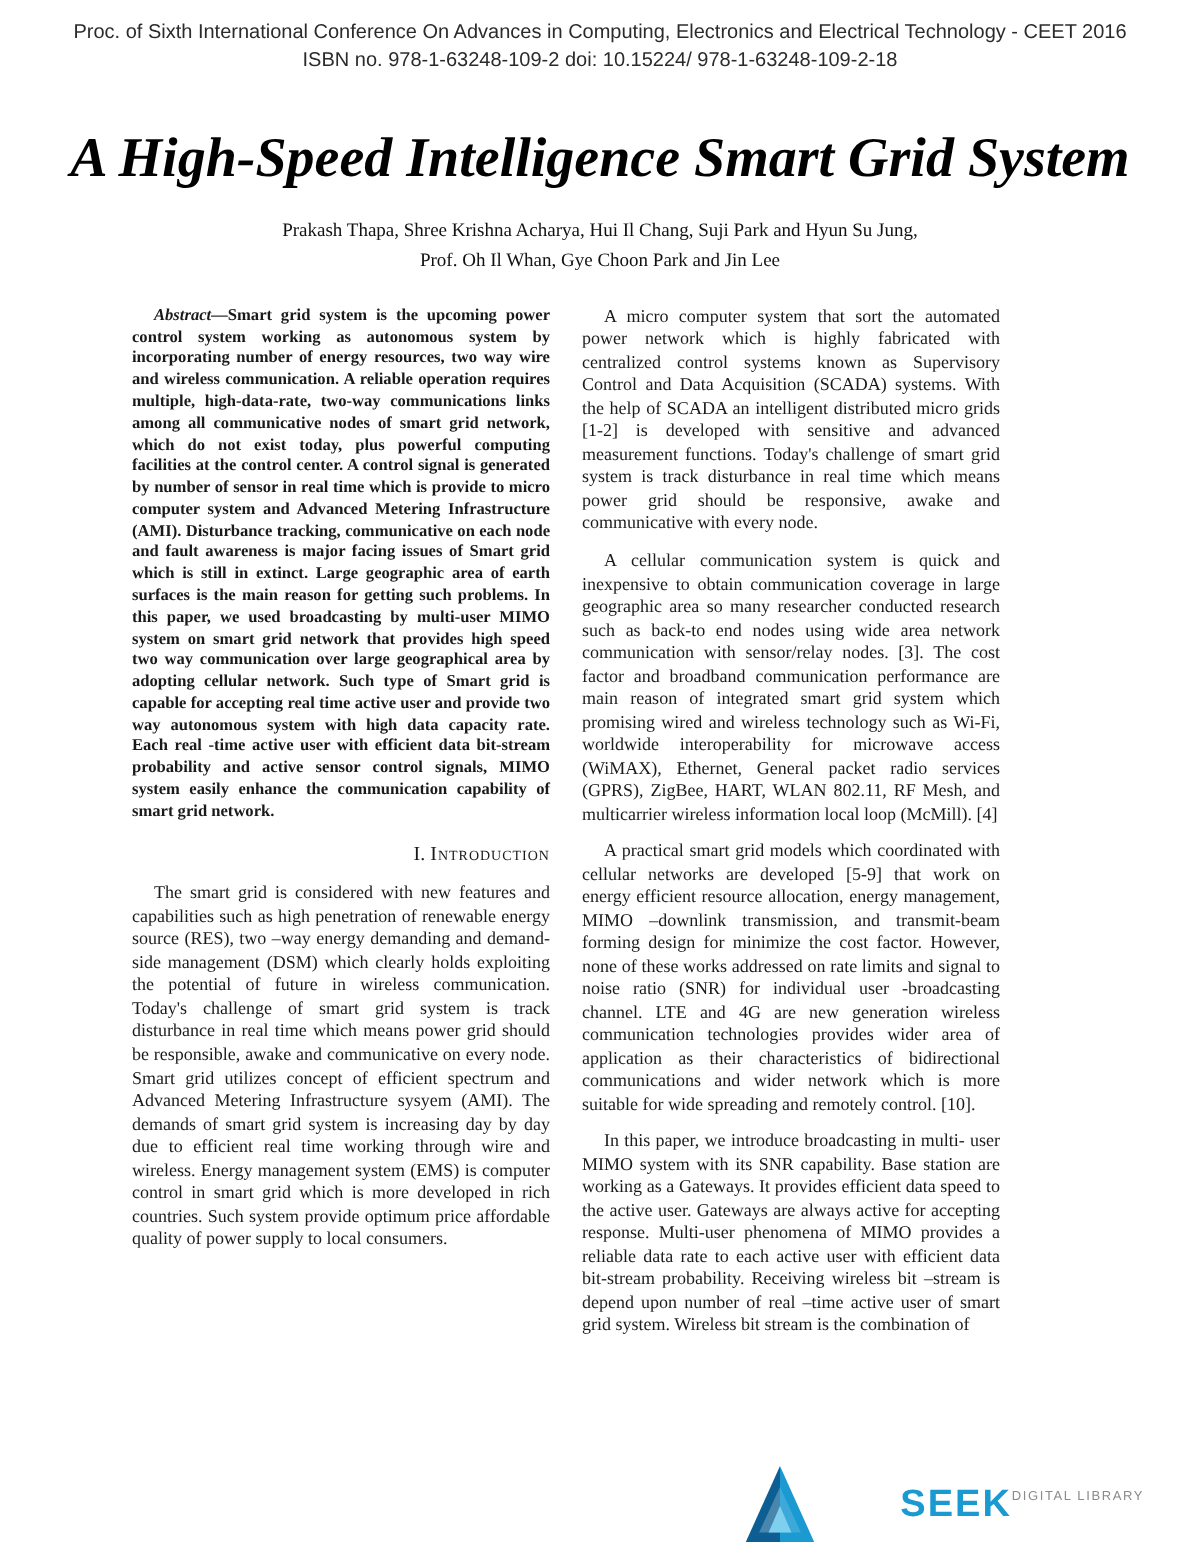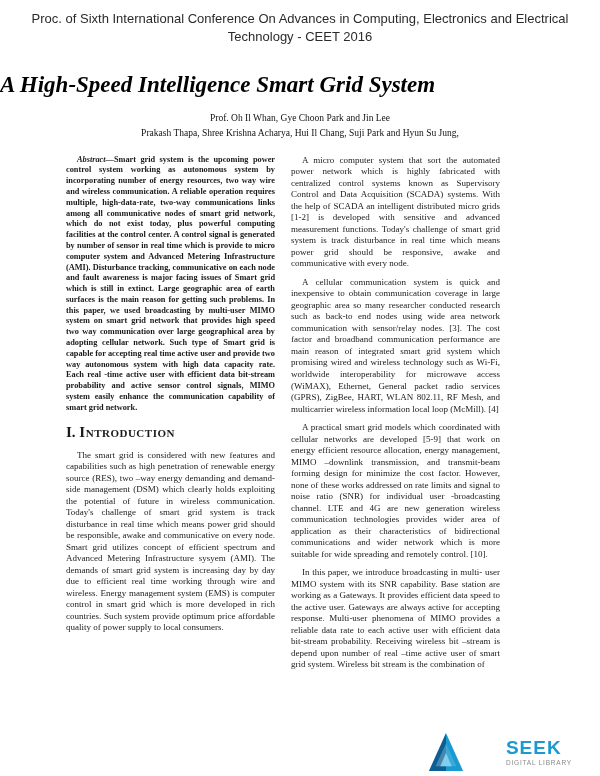--- a/index.html
+++ b/index.html
@@ -11,29 +11,29 @@
     height: 776px;
     background: #ffffff;
     margin: 0 auto;
     overflow: hidden;
     color: #1a1a1a;
   }
   .header {
     padding-top: 10px;
     text-align: center;
     font-family: "Liberation Sans", sans-serif;
-    font-size: 13px;
+    font-size: 10px;
     line-height: 1.4;
     color: #2b2b2b;
   }
   .paper-title {
     margin-top: 24px;
-    text-align: left;
+    text-align: center;
     font-style: italic;
-    font-size: 23px;
+    font-size: 28px;
     line-height: 1.3;
     color: #000;
   }
   .authors {
     margin-top: 11px;
     text-align: center;
     font-size: 9.5px;
     line-height: 1.55;
     color: #111;
   }
@@ -55,46 +55,45 @@
     line-height: 1.3;
   }
   .abstract .abstract-label { font-style: italic; }
   .keywords {
     font-weight: bold;
     font-style: italic;
     font-size: 8.3px;
     line-height: 1.3;
   }
   .section-heading {
-    text-align: left;
+    text-align: right;
     text-indent: 0 !important;
-    font-size: 15px;
+    font-size: 10px;
     margin: 10px 0 7px 0 !important;
-    font-weight: bold;
   }
   .section-heading .sc { font-variant: small-caps; letter-spacing: 0.5px; }
   .page-number {
     position: absolute;
     bottom: 16px;
     left: 0;
     width: 100%;
     text-align: center;
     font-size: 9px;
     color: #111;
   }
   .logo {
     position: absolute;
     right: 28px;
     bottom: 4px;
     display: flex;
     align-items: center;
     gap: 7px;
   }
   .logo-mark { width: 38px; height: 40px; }
-  .logo-text-block { display: flex; flex-direction: column; line-height: 1; margin-left: 34px; }
+  .logo-text-block { display: flex; flex-direction: row; line-height: 1; margin-left: 34px; }
   .logo-name {
     font-family: "Liberation Sans", sans-serif;
     font-weight: bold;
     font-size: 19px;
     letter-spacing: 1px;
     color: #1b9ad2;
   }
   .logo-sub {
     font-family: "Liberation Sans", sans-serif;
     font-size: 6.5px;
@@ -103,29 +102,30 @@
     margin-top: 3px;
   }
 </style>
 </head>
 <body>
 
 <div class="page">
 
   <div class="header">
     <div>Proc. of Sixth International Conference On Advances in Computing, Electronics and Electrical Technology - CEET 2016</div>
+    <div>ISBN no. 978-1-63248-109-2 doi: 10.15224/ 978-1-63248-109-2-18</div>
   </div>
 
   <h1 class="paper-title">
     <span>A High-Speed Intelligence Smart Grid System</span><br>
   </h1>
 
   <div class="authors">
+    <div>Prakash Thapa, Shree Krishna Acharya, Hui Il Chang, Suji Park and Hyun Su Jung,</div>
     <div>Prof. Oh Il Whan, Gye Choon Park and Jin Lee</div>
-    <div>Prakash Thapa, Shree Krishna Acharya, Hui Il Chang, Suji Park and Hyun Su Jung,</div>
   </div>
 
   <div class="columns">
 
     <div class="col">
       <p class="abstract">
         <span class="abstract-label">Abstract—</span><span>Smart grid system is the upcoming power control system working as autonomous system by incorporating number of energy resources, two way wire and wireless communication. A reliable operation requires multiple, high-data-rate, two-way communications links among all communicative nodes of smart grid network, which do not exist today, plus powerful computing facilities at the control center. A control signal is generated by number of sensor in real time which is provide to micro computer system and Advanced Metering Infrastructure (AMI). Disturbance tracking, communicative on each node and fault awareness is major facing issues of Smart grid which is still in extinct. Large geographic area of earth surfaces is the main reason for getting such problems. In this paper, we used broadcasting by multi-user MIMO system on smart grid network that provides high speed two way communication over large geographical area by adopting cellular network. Such type of Smart grid is capable for accepting real time active user and provide two way autonomous system with high data capacity rate. Each real -time active user with efficient data bit-stream probability and active sensor control signals, MIMO system easily enhance the communication capability of smart grid network.</span>
       </p>
       <p class="section-heading">
         <span>I.</span>

